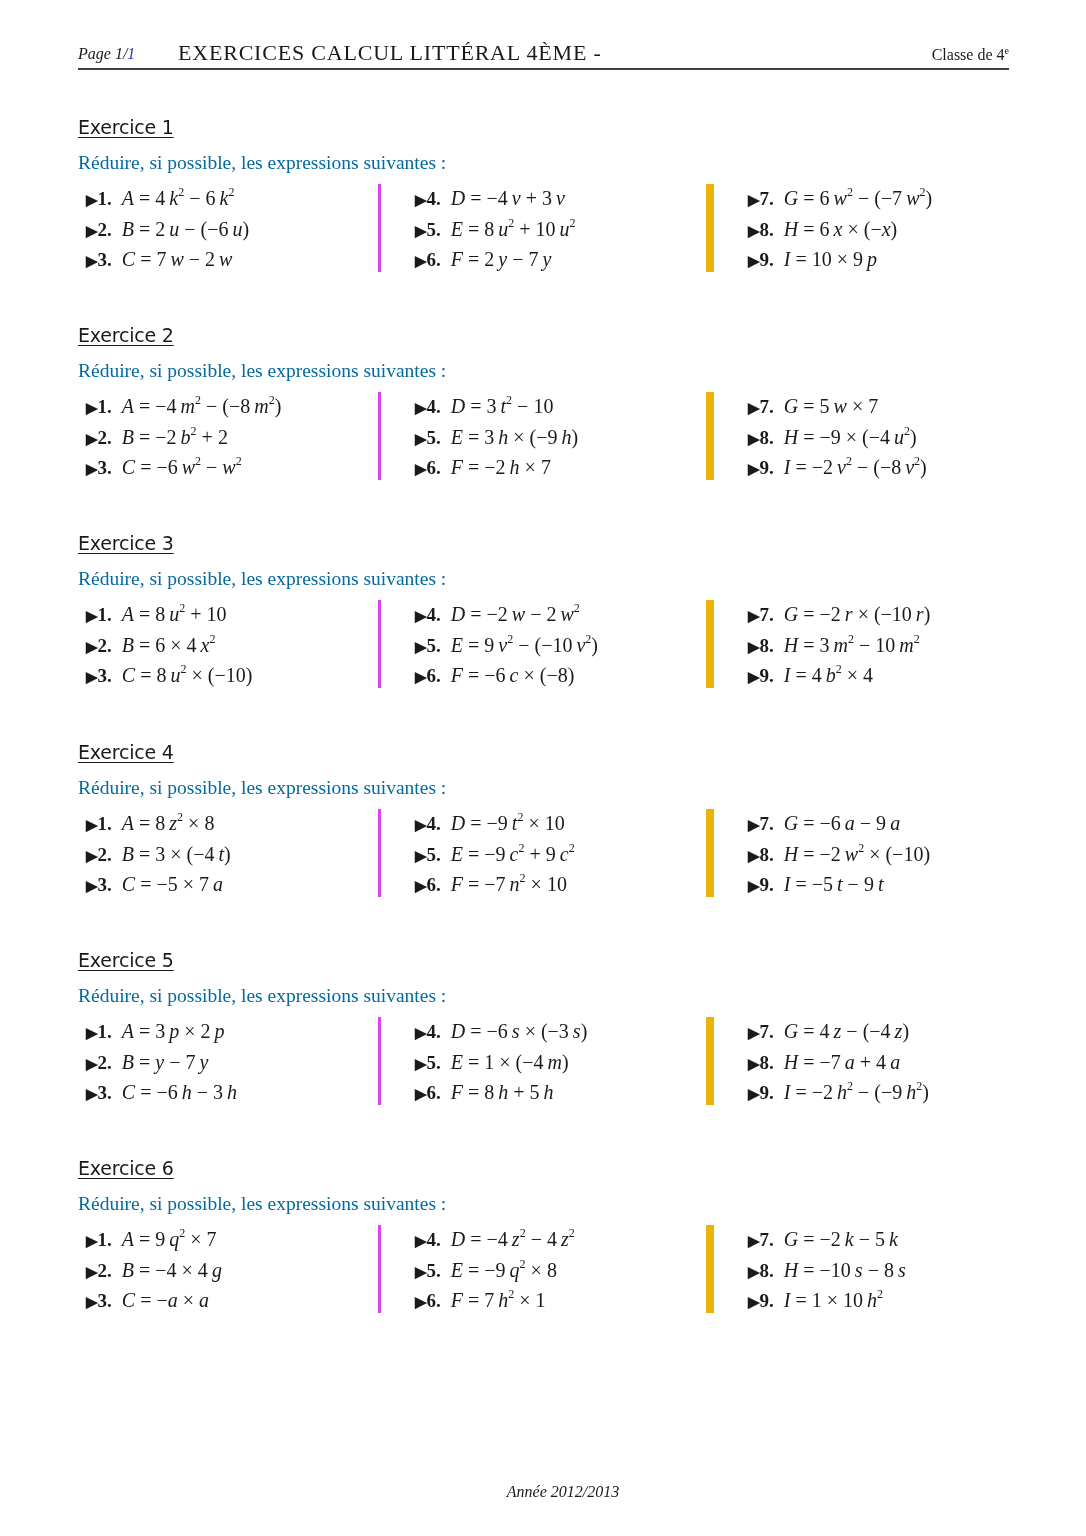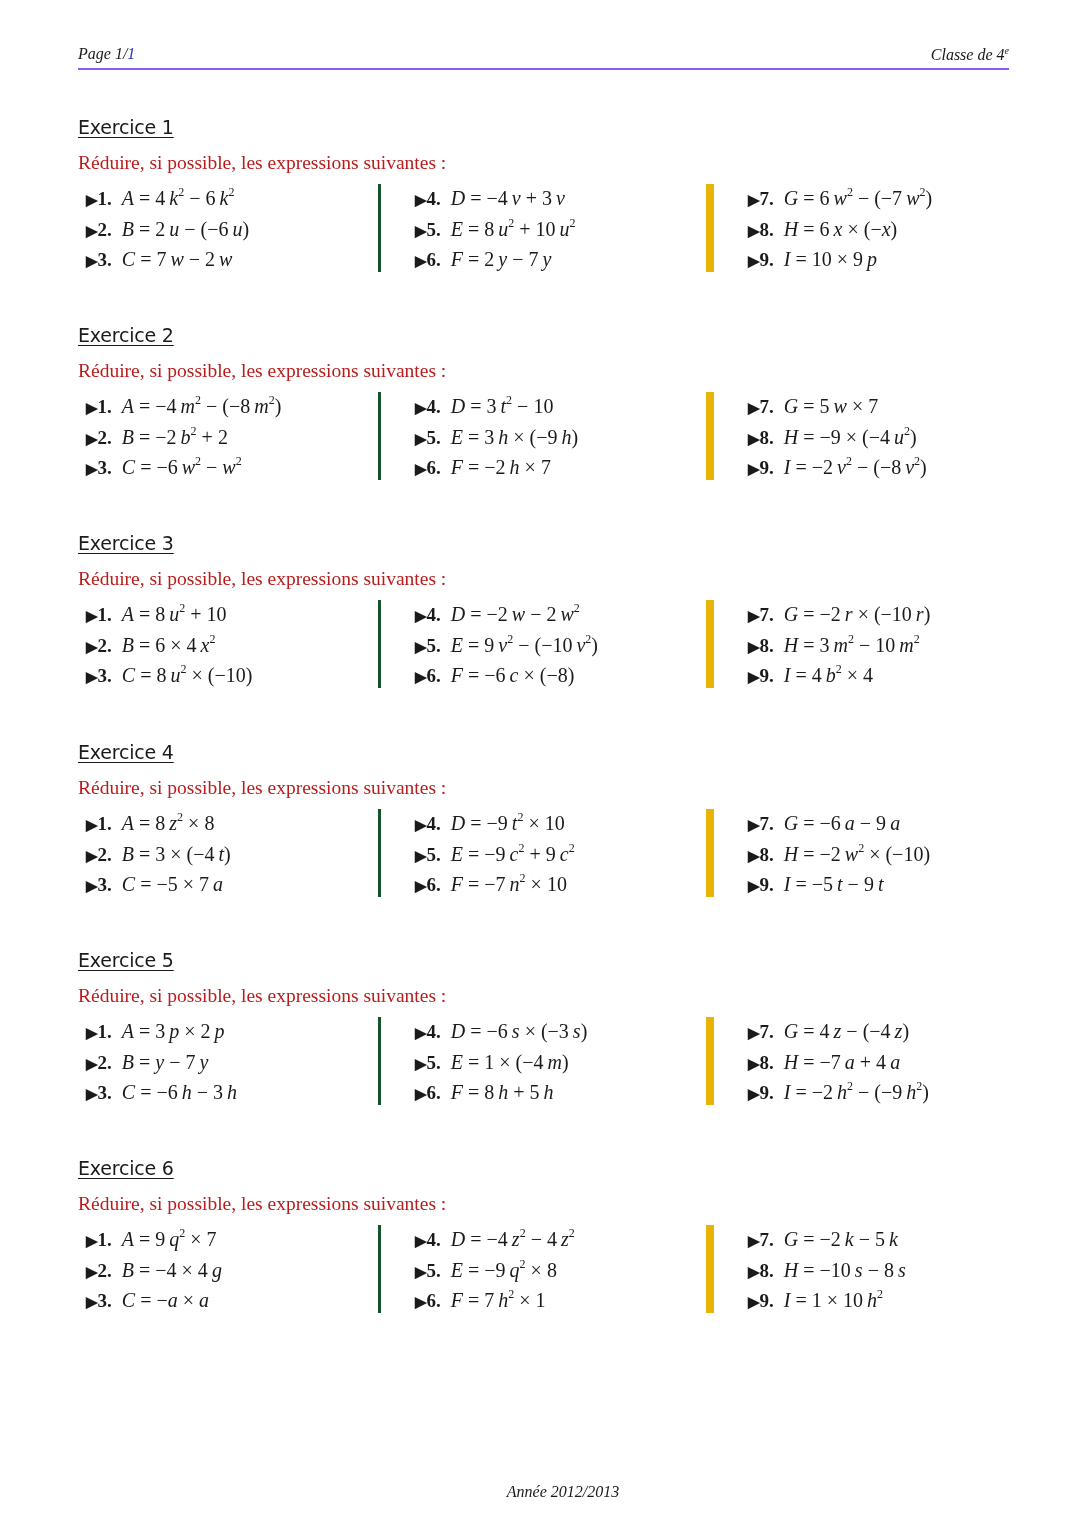--- a/index.html
+++ b/index.html
@@ -3,51 +3,51 @@
 <meta charset="utf-8">
 <style>
   html, body { margin: 0; padding: 0; background: #ffffff; }
   body {
     width: 1086px; height: 1536px; position: relative; overflow: hidden;
     font-family: "DejaVu Serif", "Liberation Serif", serif;
     color: #1a1a1a;
   }
   .header {
     position: absolute; left: 78px; top: 40px; width: 931px; height: 28px;
-    border-bottom: 2px solid #8b5cf6;
+    border-bottom: 2px solid #404040;
   }
   .header .page {
     position: absolute; left: 0; top: 5px;
     font-family: "Liberation Serif", serif; font-style: italic; font-size: 16px;
   }
   .header .page .link { color: #2233cc; }
   .header .title {
     position: absolute; left: 100px; top: 0px;
     font-family: "Liberation Serif", serif; font-size: 22px; letter-spacing: 0.8px;
   }
   .header .classe {
     position: absolute; right: 0; top: 5px;
-    font-family: "Liberation Serif", serif; font-style: italic; font-size: 16px;
+    font-family: "Liberation Serif", serif; font-size: 16px;
   }
   .header .classe sup { font-size: 10px; }
 
   .exercise { position: absolute; left: 78px; width: 931px; height: 200px; }
   .ex-title {
     position: absolute; left: 0; top: 0;
     font-family: "DejaVu Sans", "Liberation Sans", sans-serif; font-weight: normal;
     font-size: 19px; text-decoration: underline; text-underline-offset: 3px;
     letter-spacing: -0.2px;
   }
   .ex-instr {
     position: absolute; left: 0; top: 36px;
-    font-family: "Liberation Serif", serif; font-size: 19.5px; color: #b91c1c;
+    font-family: "Liberation Serif", serif; font-size: 19.5px; color: #0369a1;
   }
   .col { position: absolute; top: 68px; height: 90px; }
   .col.c1 { left: 8px; }
-  .col.c2 { left: 300px; border-left: 3px solid #14532d; padding-left: 34px; height: 88px; }
+  .col.c2 { left: 300px; border-left: 3px solid #d946ef; padding-left: 34px; height: 88px; }
   .col.c3 { left: 628px; border-left: 8px solid #eab308; padding-left: 34px; height: 88px; }
   .item { height: 30.5px; line-height: 28px; white-space: nowrap; font-size: 19px; }
   .item .num {
     font-family: "Liberation Serif", serif; font-weight: bold; font-size: 19px;
     margin-right: 10px;
   }
   .item .num .tri { font-size: 15px; }
   .item .expr { font-family: "Liberation Serif", serif; font-size: 20px; }
   .item .expr i { font-style: italic; }
   .item .expr sup { font-size: 12px; vertical-align: 9px; line-height: 0; }
@@ -55,20 +55,21 @@
   .footer {
     position: absolute; left: 0; width: 1086px; top: 1483px; text-align: center;
     font-family: "Liberation Serif", serif; font-style: italic; font-size: 16px; padding-left: 20px;
   }
 </style>
 </head>
 <body>
 
 <div class="header">
   <span class="page"><span>Page 1/</span><span class="link">1</span></span>
+  <span class="title">EXERCICES CALCUL LITTÉRAL 4ÈME -</span>
   <span class="classe"><span>Classe de 4</span><sup>e</sup></span>
 </div>
 
 <div id="exercises">
     <div class="exercise" style="top: 116px;">
       <div class="ex-title">Exercice 1</div>
       <div class="ex-instr">Réduire, si possible, les expressions suivantes :</div>
       <div class="col c1">
         <div class="item"><span class="num"><span class="tri">▶</span><span>1.</span></span><span class="expr"><i>A</i><span class="op">=</span>4 <i>k</i><sup>2</sup><span class="op">−</span>6 <i>k</i><sup>2</sup></span></div>
         <div class="item"><span class="num"><span class="tri">▶</span><span>2.</span></span><span class="expr"><i>B</i><span class="op">=</span>2 <i>u</i><span class="op">−</span>(−6 <i>u</i>)</span></div>

